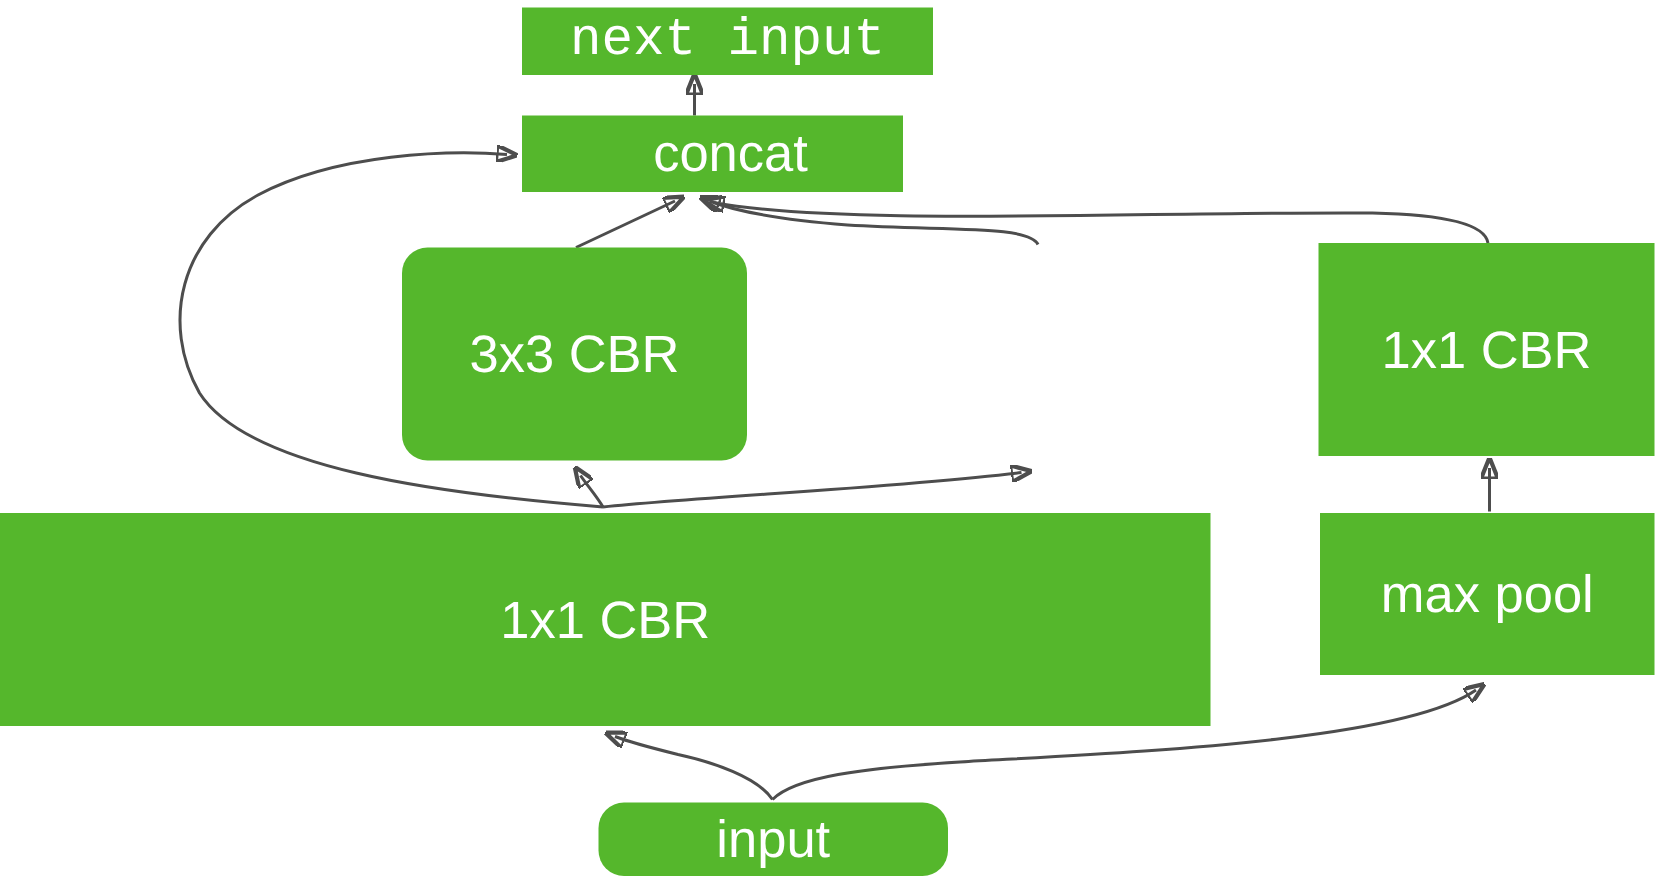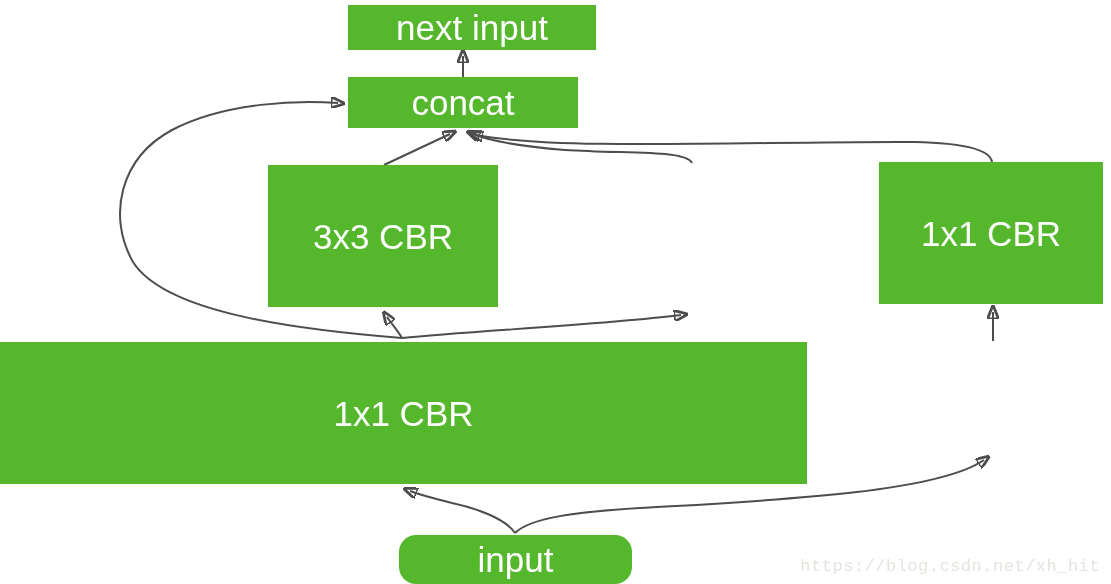--- a/index.html
+++ b/index.html
@@ -38,23 +38,23 @@
   }
   .watermark{
     position:absolute;
     right:11px;bottom:8px;
     font-family:"Liberation Mono", monospace;
     font-size:17px;
     letter-spacing:0.5px;
     color:var(--watermark);
   }
   
-  #n-next-input {left:348px;top:5px;  width:248px;height:45px;}
-  #n-concat     {left:348px;top:77px; width:230px;height:51px;}
-  #n-cbr3       {left:268px;top:165px;width:230px;height:142px;}
+  #n-next-input {left:348px;top:5px;  width:274px;height:45px;font-family:Liberation Mono, monospace;}
+  #n-concat     {left:348px;top:77px; width:230px;height:51px;padding-left:24px;}
+  #n-cbr3       {left:268px;top:165px;width:230px;height:142px;border-radius:17px;}
   #n-cbr5       {left:578px;top:163px;width:231px;height:144px;}
   #n-cbr1-right {left:879px;top:162px;width:224px;height:142px;}
   #n-cbr1-wide  {left:0px;  top:342px;width:807px;height:142px;}
   #n-maxpool    {left:880px;top:342px;width:223px;height:108px;}
   #n-input      {left:399px;top:535px;width:233px;height:49px;border-radius:17px;}
 </style>
 </head>
 <body>
 
 <div id="canvas">
@@ -91,18 +91,18 @@
 
   <div class="node" id="n-concat">concat</div>
 
   <div class="node" id="n-cbr3">3x3 CBR</div>
 
 
   <div class="node" id="n-cbr1-right">1x1 CBR</div>
 
   <div class="node" id="n-cbr1-wide">1x1 CBR</div>
 
+  <div class="node" id="n-maxpool">max pool</div>
 
   <div class="node" id="n-input">input</div>
 
-  <div class="watermark">https://blog.csdn.net/xh_hit</div>
 
 </div>
 
 </body></html>

